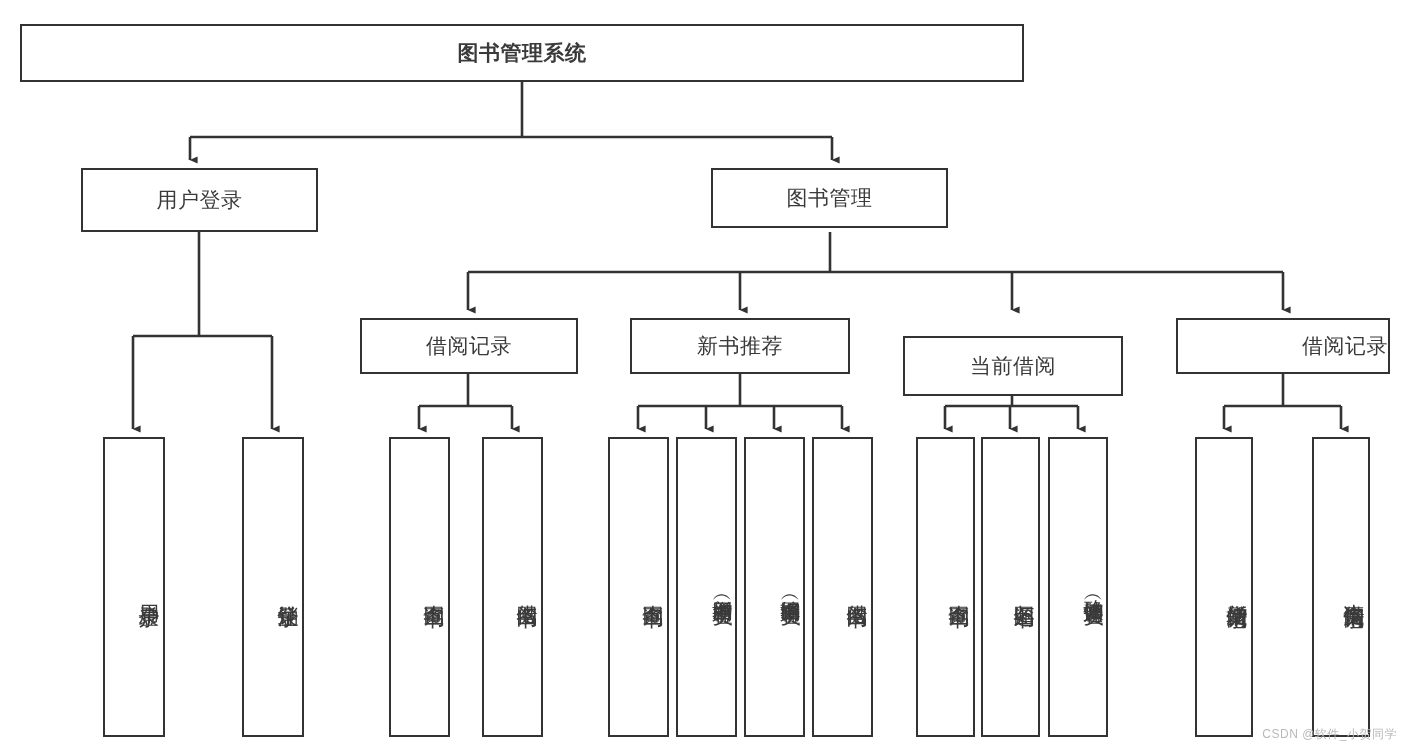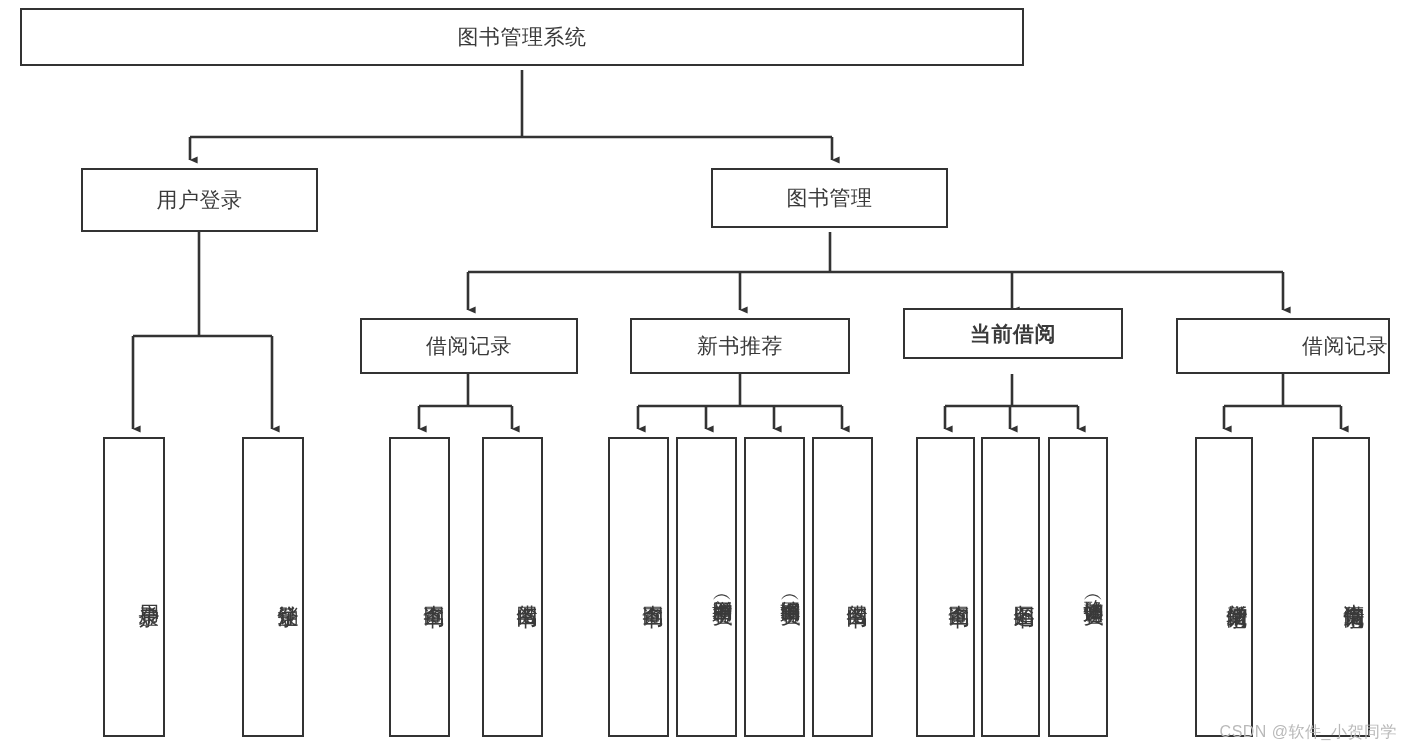--- a/index.html
+++ b/index.html
@@ -63,21 +63,21 @@
   }
   .vtext {
     writing-mode: vertical-rl;
     text-orientation: upright;
     display: block;
   }
   #watermark {
     position: absolute;
     right: 8px;
     bottom: 4px;
-    font-size: 16px;
+    font-size: 12px;
     color: #b9b9b9;
     letter-spacing: 0.5px;
     z-index: 5;
     white-space: nowrap;
   }
 </style>
 </head>
 <body>
 
 <div id="diagram-root">
@@ -125,38 +125,38 @@
       <path d="M1010,406 L1010,429" marker-end="url(#arrowhead)"></path>
       <path d="M1078,406 L1078,429" marker-end="url(#arrowhead)"></path>
 
       <path d="M1283,374 L1283,406"></path>
       <path d="M1224,406 L1341,406"></path>
       <path d="M1224,406 L1224,429" marker-end="url(#arrowhead)"></path>
       <path d="M1341,406 L1341,429" marker-end="url(#arrowhead)"></path>
     </g>
   </svg>
 
-  <div class="node node-h node-root" style="left:20px; top:8px; width:1004px; height:58px;">
+  <div class="node node-h node-root" style="left:20px; top:24px; width:1004px; height:58px;font-weight:bold;">
     <span>图书管理系统</span>
   </div>
 
   <div class="node node-h" style="left:81px; top:168px; width:237px; height:64px;">
     <span>用户登录</span>
   </div>
   <div class="node node-h" style="left:711px; top:168px; width:237px; height:60px;">
     <span>图书管理</span>
   </div>
 
   <div class="node node-h" style="left:360px; top:318px; width:218px; height:56px;">
     <span>借阅记录</span>
   </div>
   <div class="node node-h" style="left:630px; top:318px; width:220px; height:56px;">
     <span>新书推荐</span>
   </div>
-  <div class="node node-h" style="left:903px; top:308px; width:220px; height:51px;font-weight:bold;">
+  <div class="node node-h" style="left:903px; top:336px; width:220px; height:60px;">
     <span>当前借阅</span>
   </div>
   <div class="node node-h" style="left:1176px; top:318px; width:214px; height:56px;justify-content:flex-end;">
     <span>借阅记录</span>
   </div>
 
   <div class="node node-v" style="left:103px; top:437px; width:62px; height:300px;">
     <span class="vtext">用户登录</span>
   </div>
   <div class="node node-v" style="left:242px; top:437px; width:62px; height:300px;">

